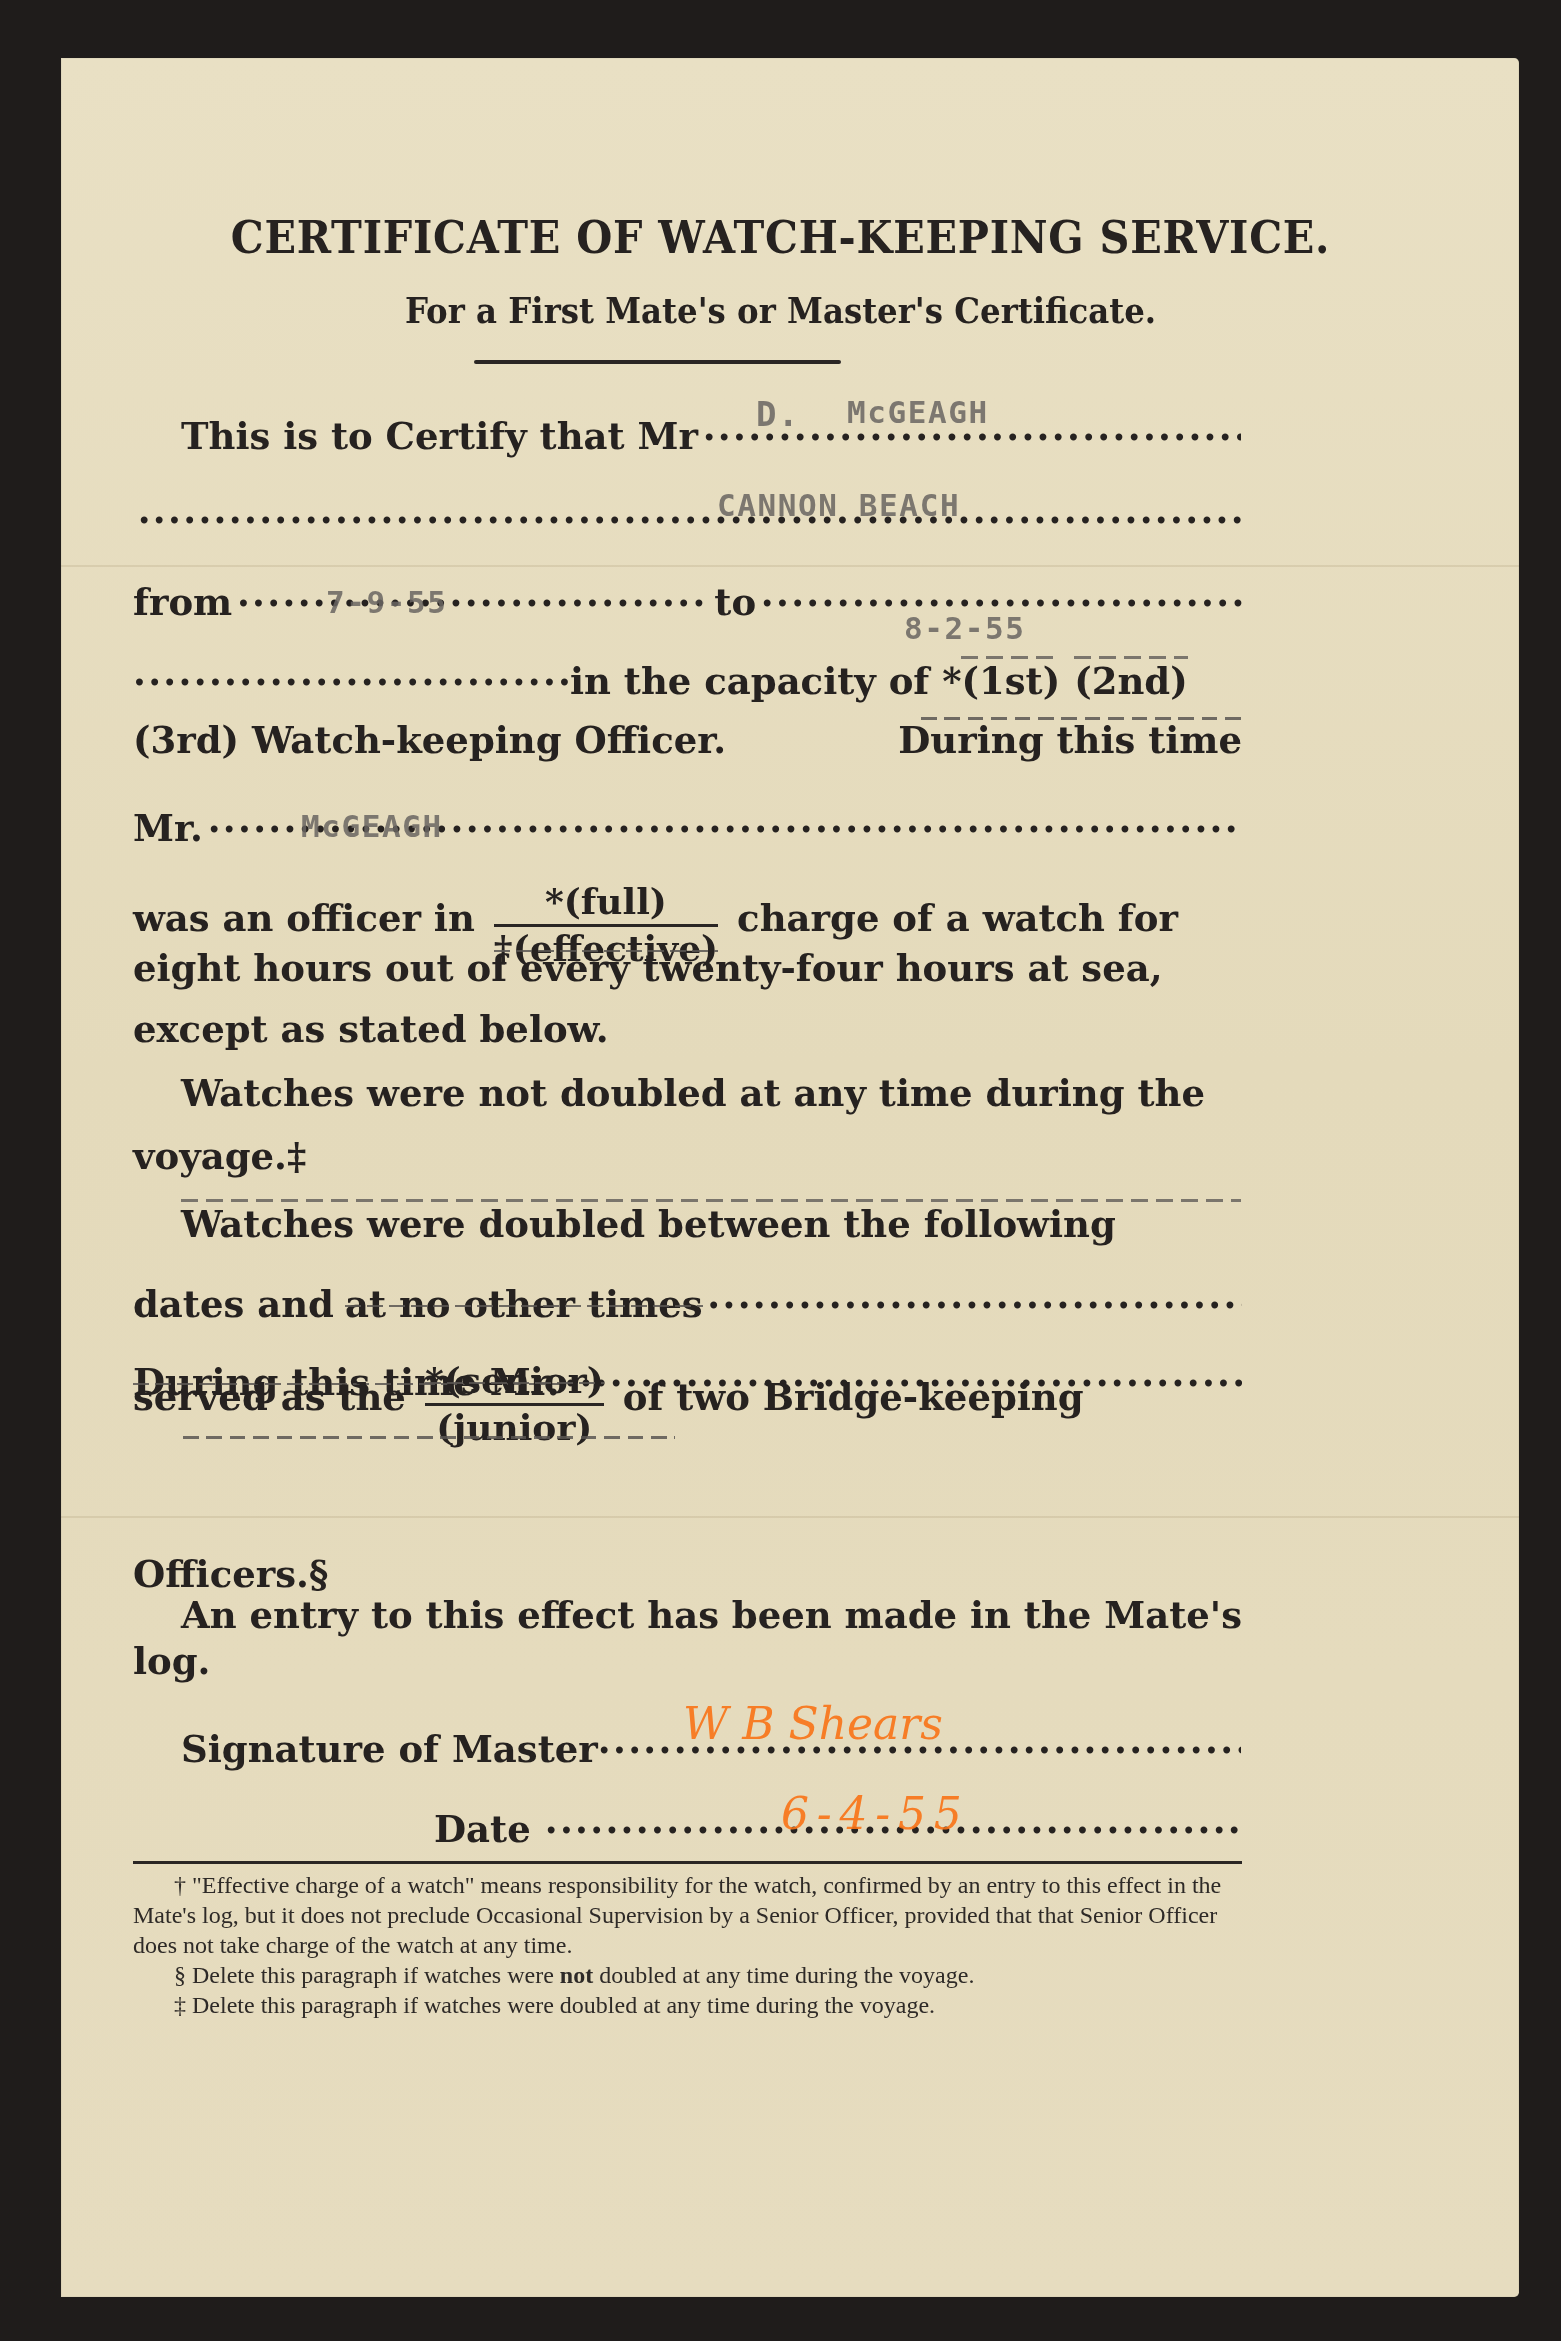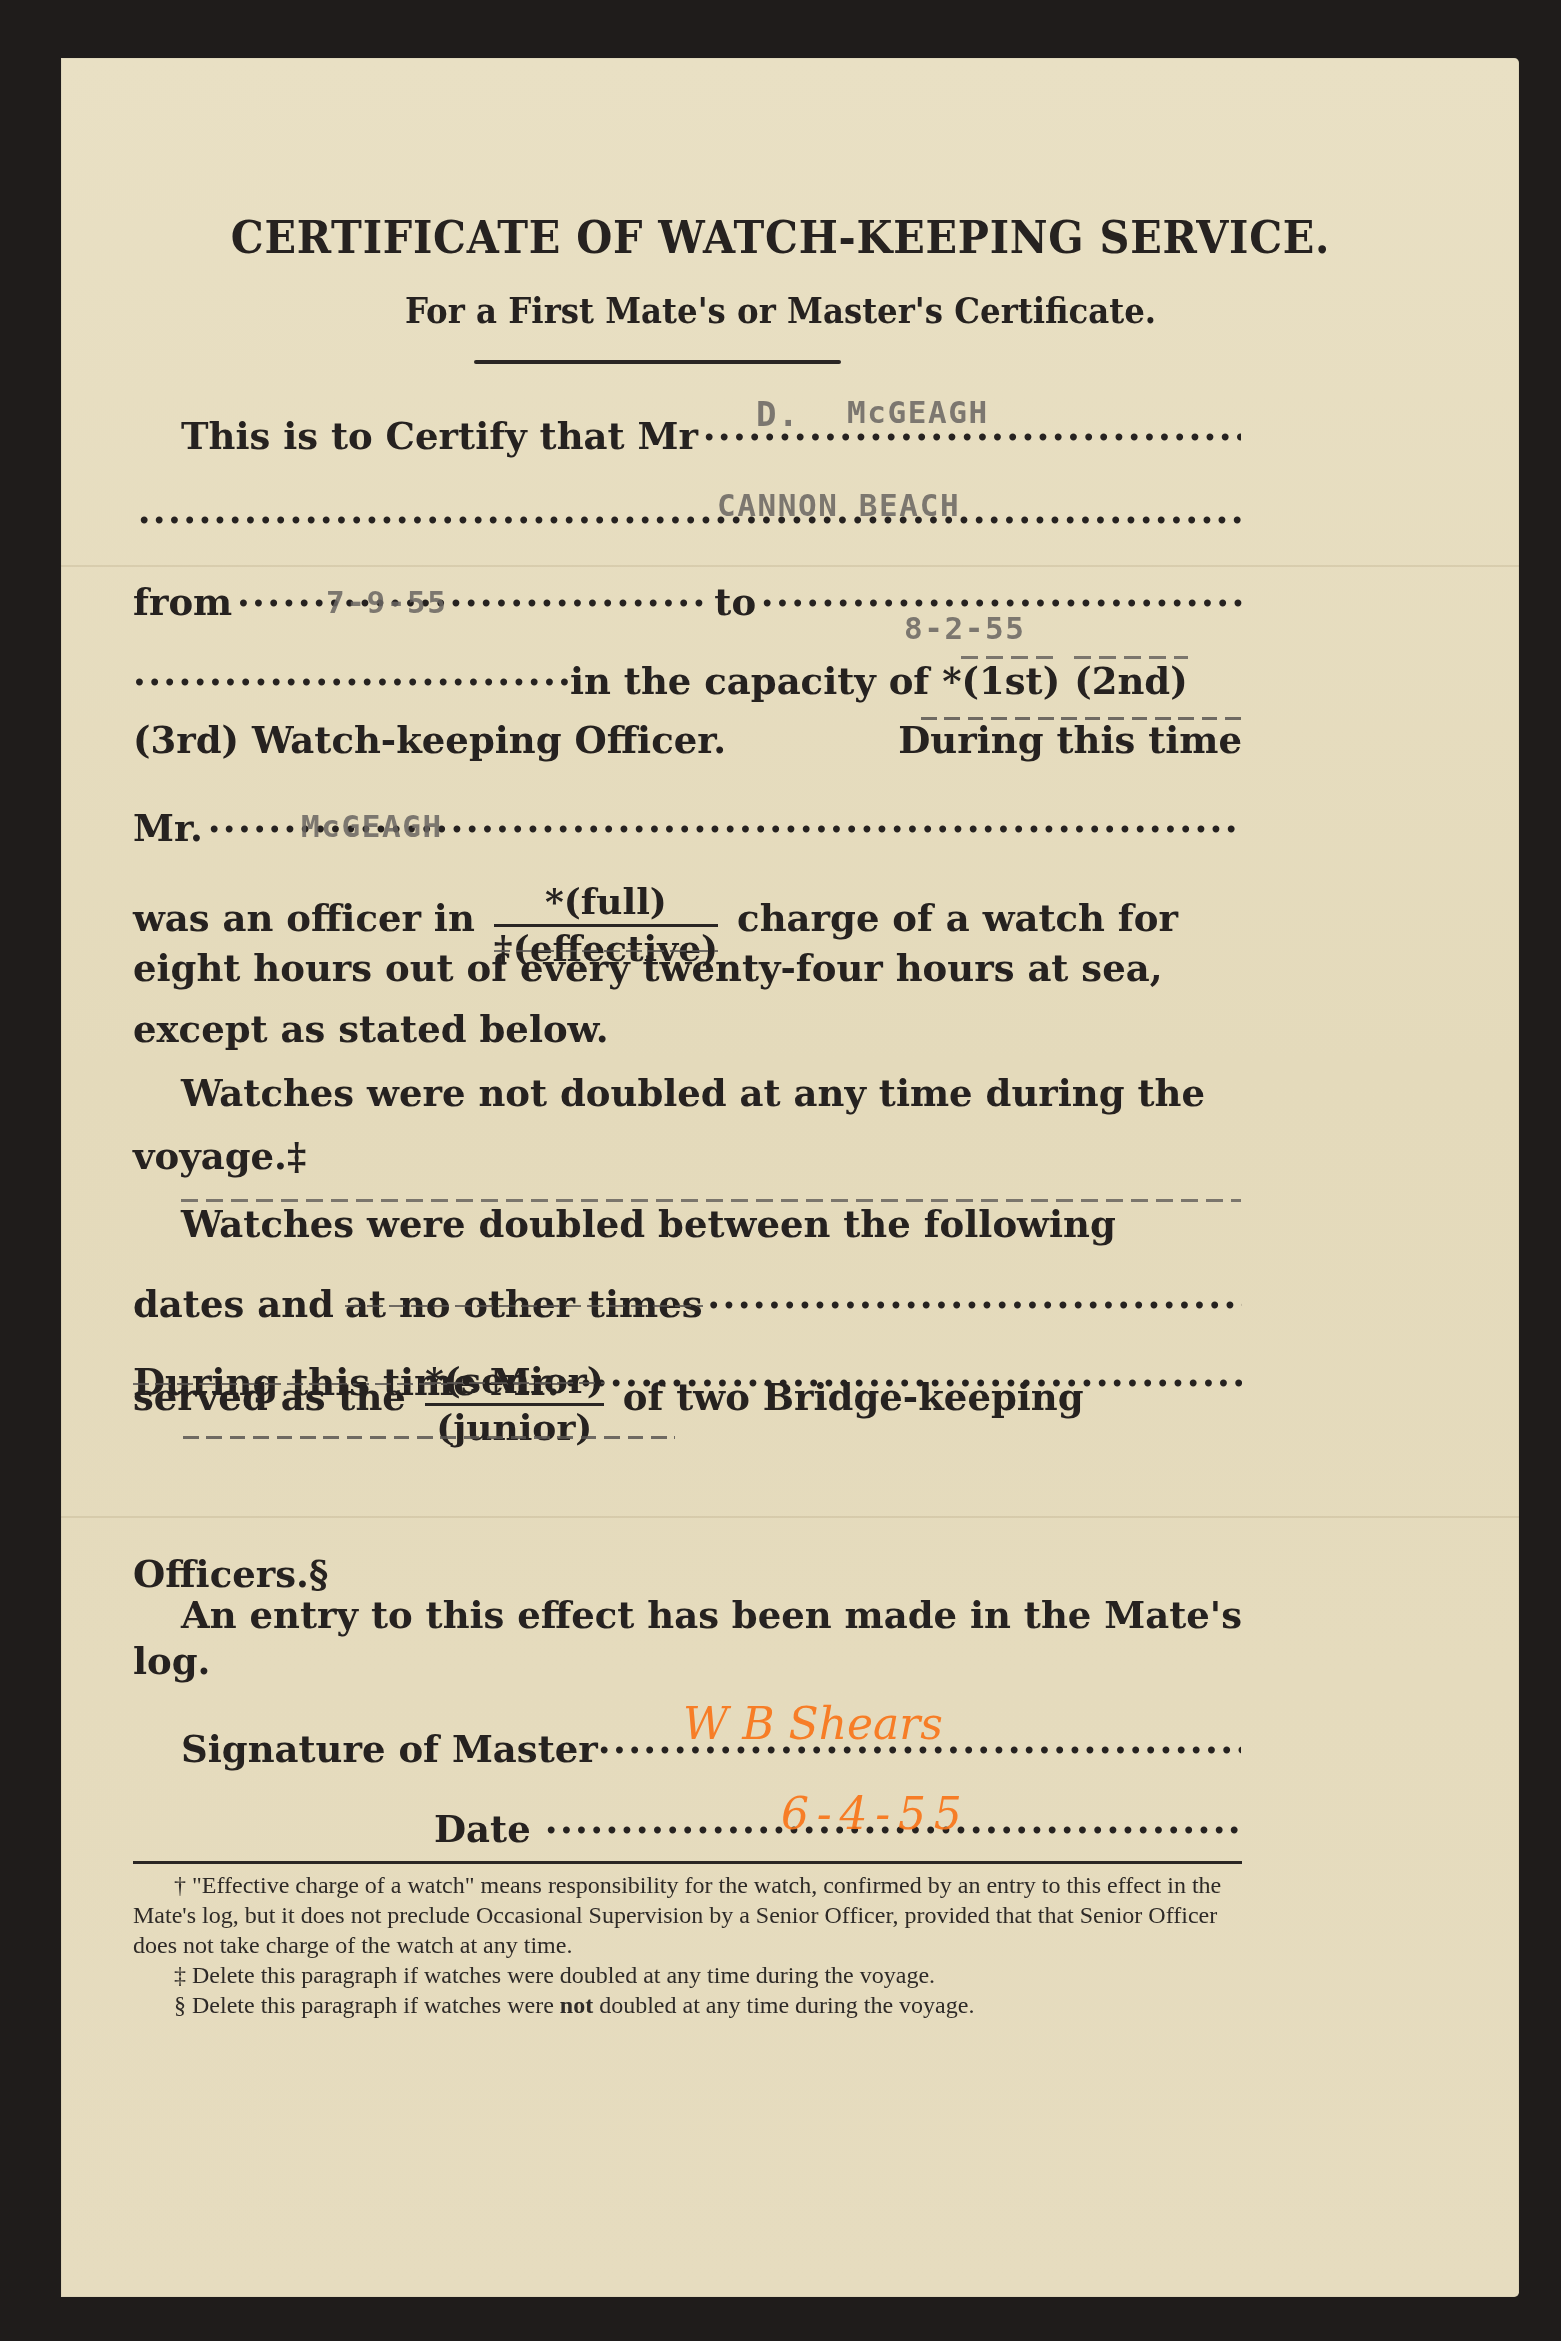--- a/index.html
+++ b/index.html
@@ -192,20 +192,20 @@
 <div class="line" style="top:1805px; padding-left:301px; width:808px;">
   <span>Date</span>
   <span class="dots" style="margin-left:14px"></span>
 </div>
 <div class="hand" style="left:781px; top:1788px; letter-spacing:7.8px;">6-4-55</div>
 
 <div class="rule-long" style="top:1861px"></div>
 
 <div class="notes">
   <p>† "Effective charge of a watch" means responsibility for the watch, confirmed by an entry to this effect in the Mate's log, but it does not preclude Occasional Supervision by a Senior Officer, provided that that Senior Officer does not take charge of the watch at any time.</p>
-  <p>‡ Delete this paragraph if watches were doubled at any time during the voyage.</p>
   <p>
     <span>§ Delete this paragraph if watches were</span>
     <b>not</b>
     <span>doubled at any time during the voyage.</span>
   </p>
+  <p>‡ Delete this paragraph if watches were doubled at any time during the voyage.</p>
 </div>
 
 
 </body></html>

